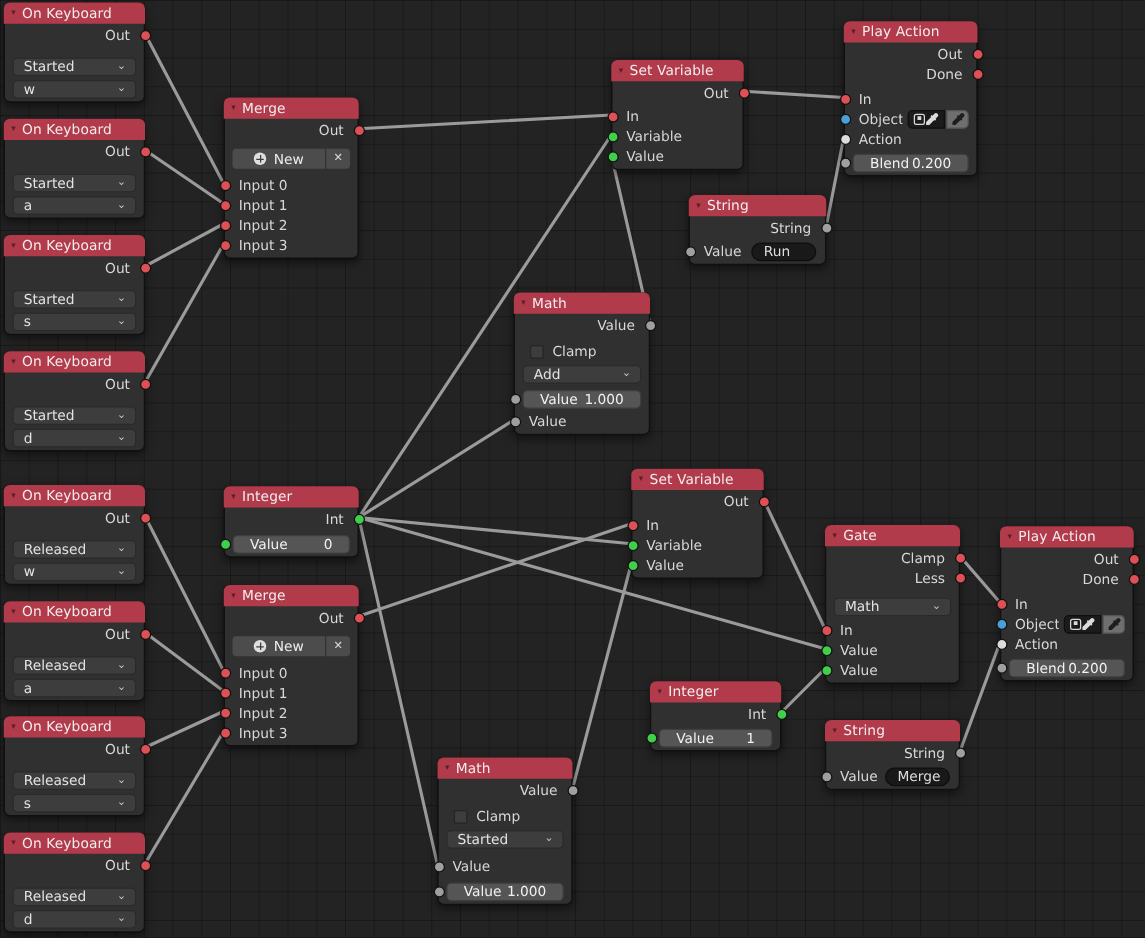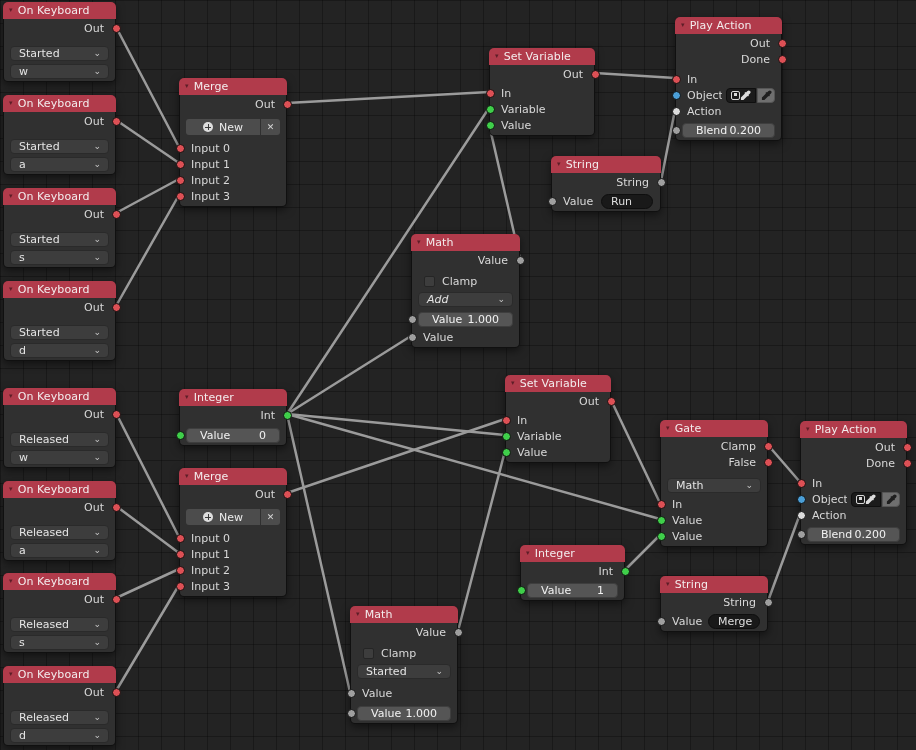--- a/index.html
+++ b/index.html
@@ -408,21 +408,21 @@
         <span class="ntitle">Math</span>
       </div>
       <div class="row out" style="top: 17px;">
         <span class="lbl">Value</span>
       </div>
       <div class="sock" style="background: rgb(159, 159, 159); top: 20.5px; left: 103.5px;"></div>
       <div class="row chkrow" style="top: 38px;">
         <div class="chkbox"></div>
         <span class="lbl">Clamp</span>
       </div>
-      <div class="row" style="top: 56px; font-style: italic;">
+      <div class="row" style="top: 56px;">
         <div class="dropdown">
           <span class="ddlbl">Add</span>
           <span class="chev">⌄</span>
         </div>
       </div>
       <div class="row" style="top: 76px;">
         <div class="slider">
           <span class="sl-l">Value</span>
           <span class="sl-v">1.000</span>
         </div>
@@ -512,21 +512,21 @@
     <div class="node" style="left: 660px; top: 420px; width: 108px; height: 127px;">
       <div class="nhead" style="background: rgb(177, 59, 75);">
         <span class="tri">▾</span>
         <span class="ntitle">Gate</span>
       </div>
       <div class="row out" style="top: 17px;">
         <span class="lbl">Clamp</span>
       </div>
       <div class="sock" style="background: rgb(221, 80, 85); top: 20.5px; left: 102.5px;"></div>
       <div class="row out" style="top: 33px;">
-        <span class="lbl">False</span>
+        <span class="lbl">Less</span>
       </div>
       <div class="sock" style="background: rgb(221, 80, 85); top: 36.5px; left: 102.5px;"></div>
       <div class="row" style="top: 56px;">
         <div class="dropdown">
           <span class="ddlbl">Math</span>
           <span class="chev">⌄</span>
         </div>
       </div>
       <div class="row in" style="top: 75px;">
         <span class="lbl">In</span>

